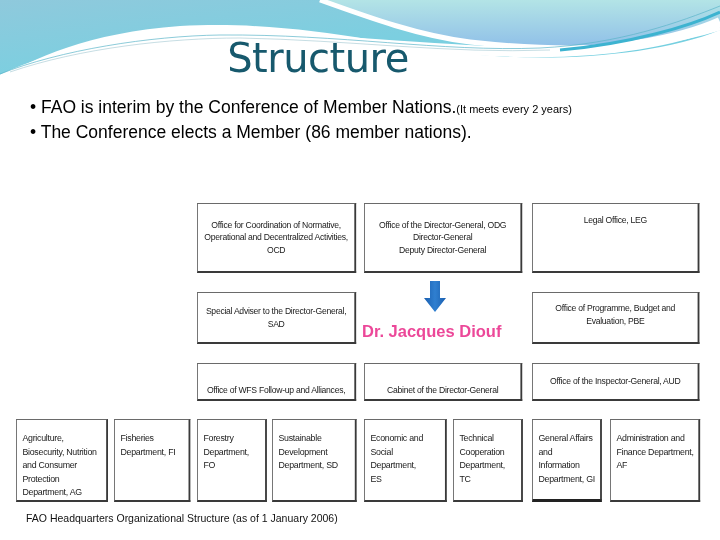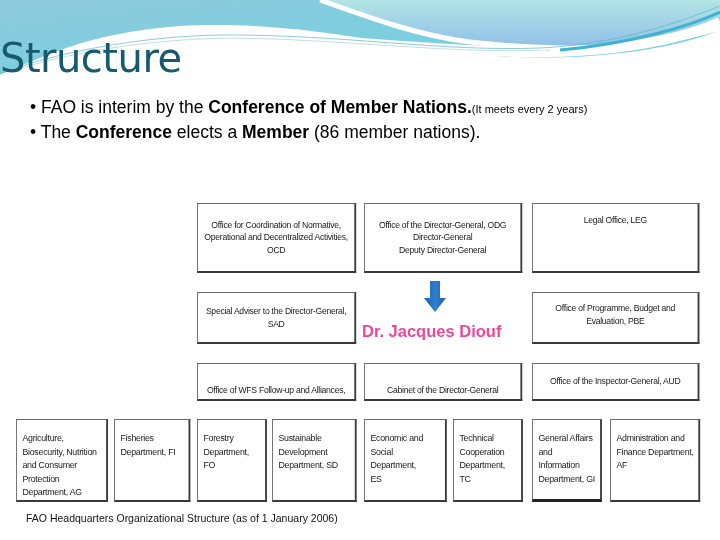--- a/index.html
+++ b/index.html
@@ -3,27 +3,27 @@
 <meta charset="utf-8">
 <style>
   html, body { margin: 0; padding: 0; }
   body {
     width: 720px; height: 540px; overflow: hidden; position: relative;
     background: #ffffff;
     font-family: "Liberation Sans", sans-serif;
   }
   .header-waves { position: absolute; left: 0; top: 0; width: 720px; height: 90px; }
   .title {
-    position: absolute; left: 0; width: 636px; top: 34px; text-align: left;
+    position: absolute; left: 0; width: 636px; top: 34px; text-align: center;
     font-family: "DejaVu Sans", sans-serif; font-size: 40px; color: #17596d;
     letter-spacing: -0.5px; line-height: 48px;
   }
   .bullets { position: absolute; left: 30px; top: 96px; width: 680px; color: #000; }
   .bline { font-size: 17.5px; line-height: 23px; white-space: nowrap; }
-  .bline b { font-weight: bold; }
+  .bline b { font-weight: normal; }
   .bline .small { font-size: 11px; }
   .bline.indent { padding-left: 42px; }
   .box {
     position: absolute; box-sizing: border-box;
     background: #ffffff;
     border: 1px solid #6a6a6a;
     border-right: 2px solid #3a3a3a; border-bottom: 2px solid #3a3a3a;
     font-family: "Liberation Sans", sans-serif; font-size: 9.4px;
     line-height: 12.5px; color: #1a1a1a; letter-spacing: -0.3px;
     transform: scaleX(0.92); transform-origin: left top;

